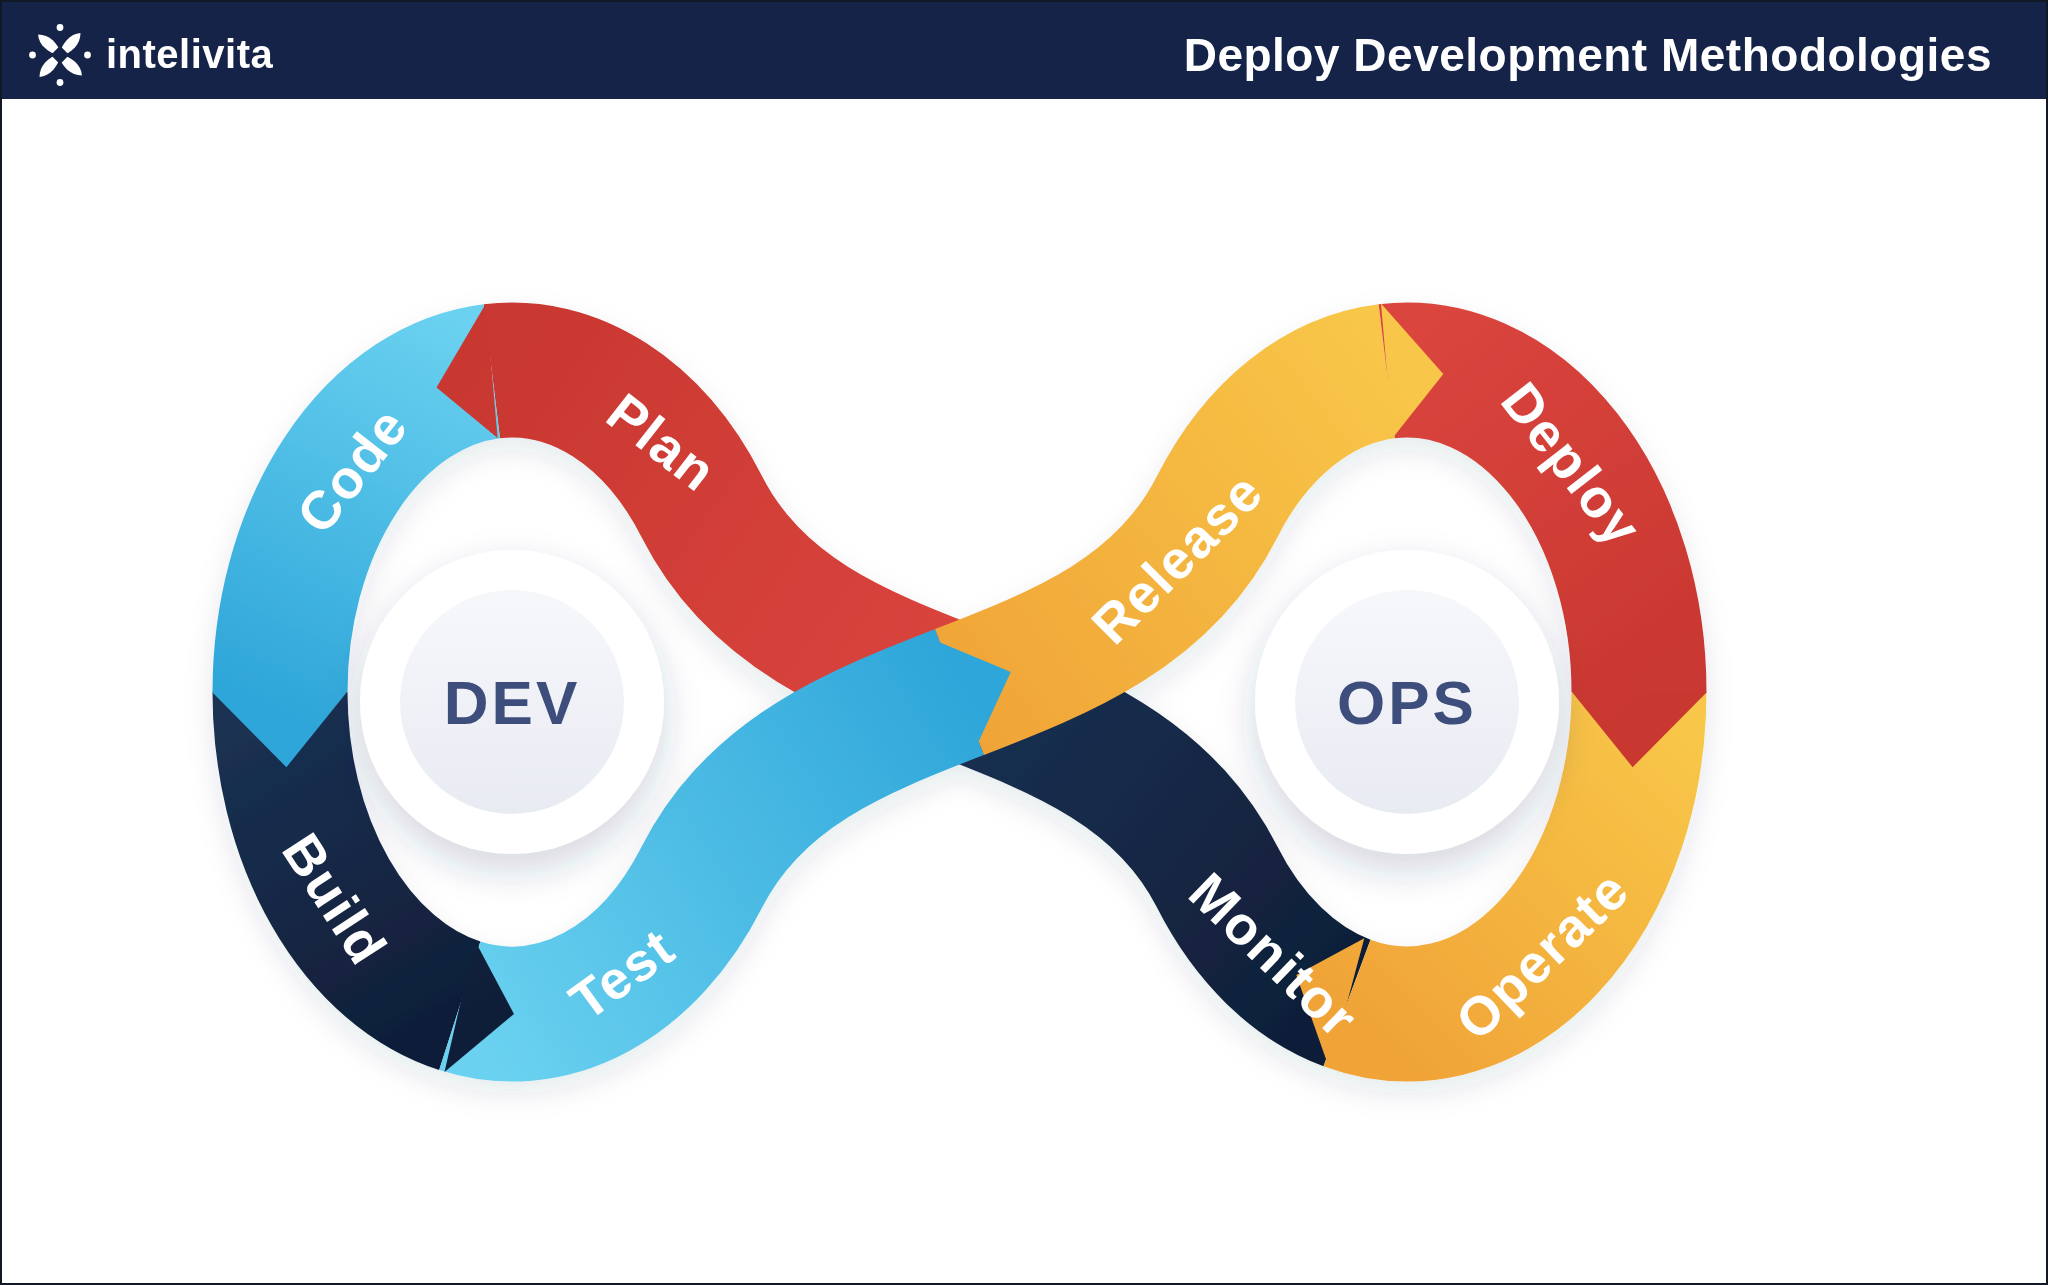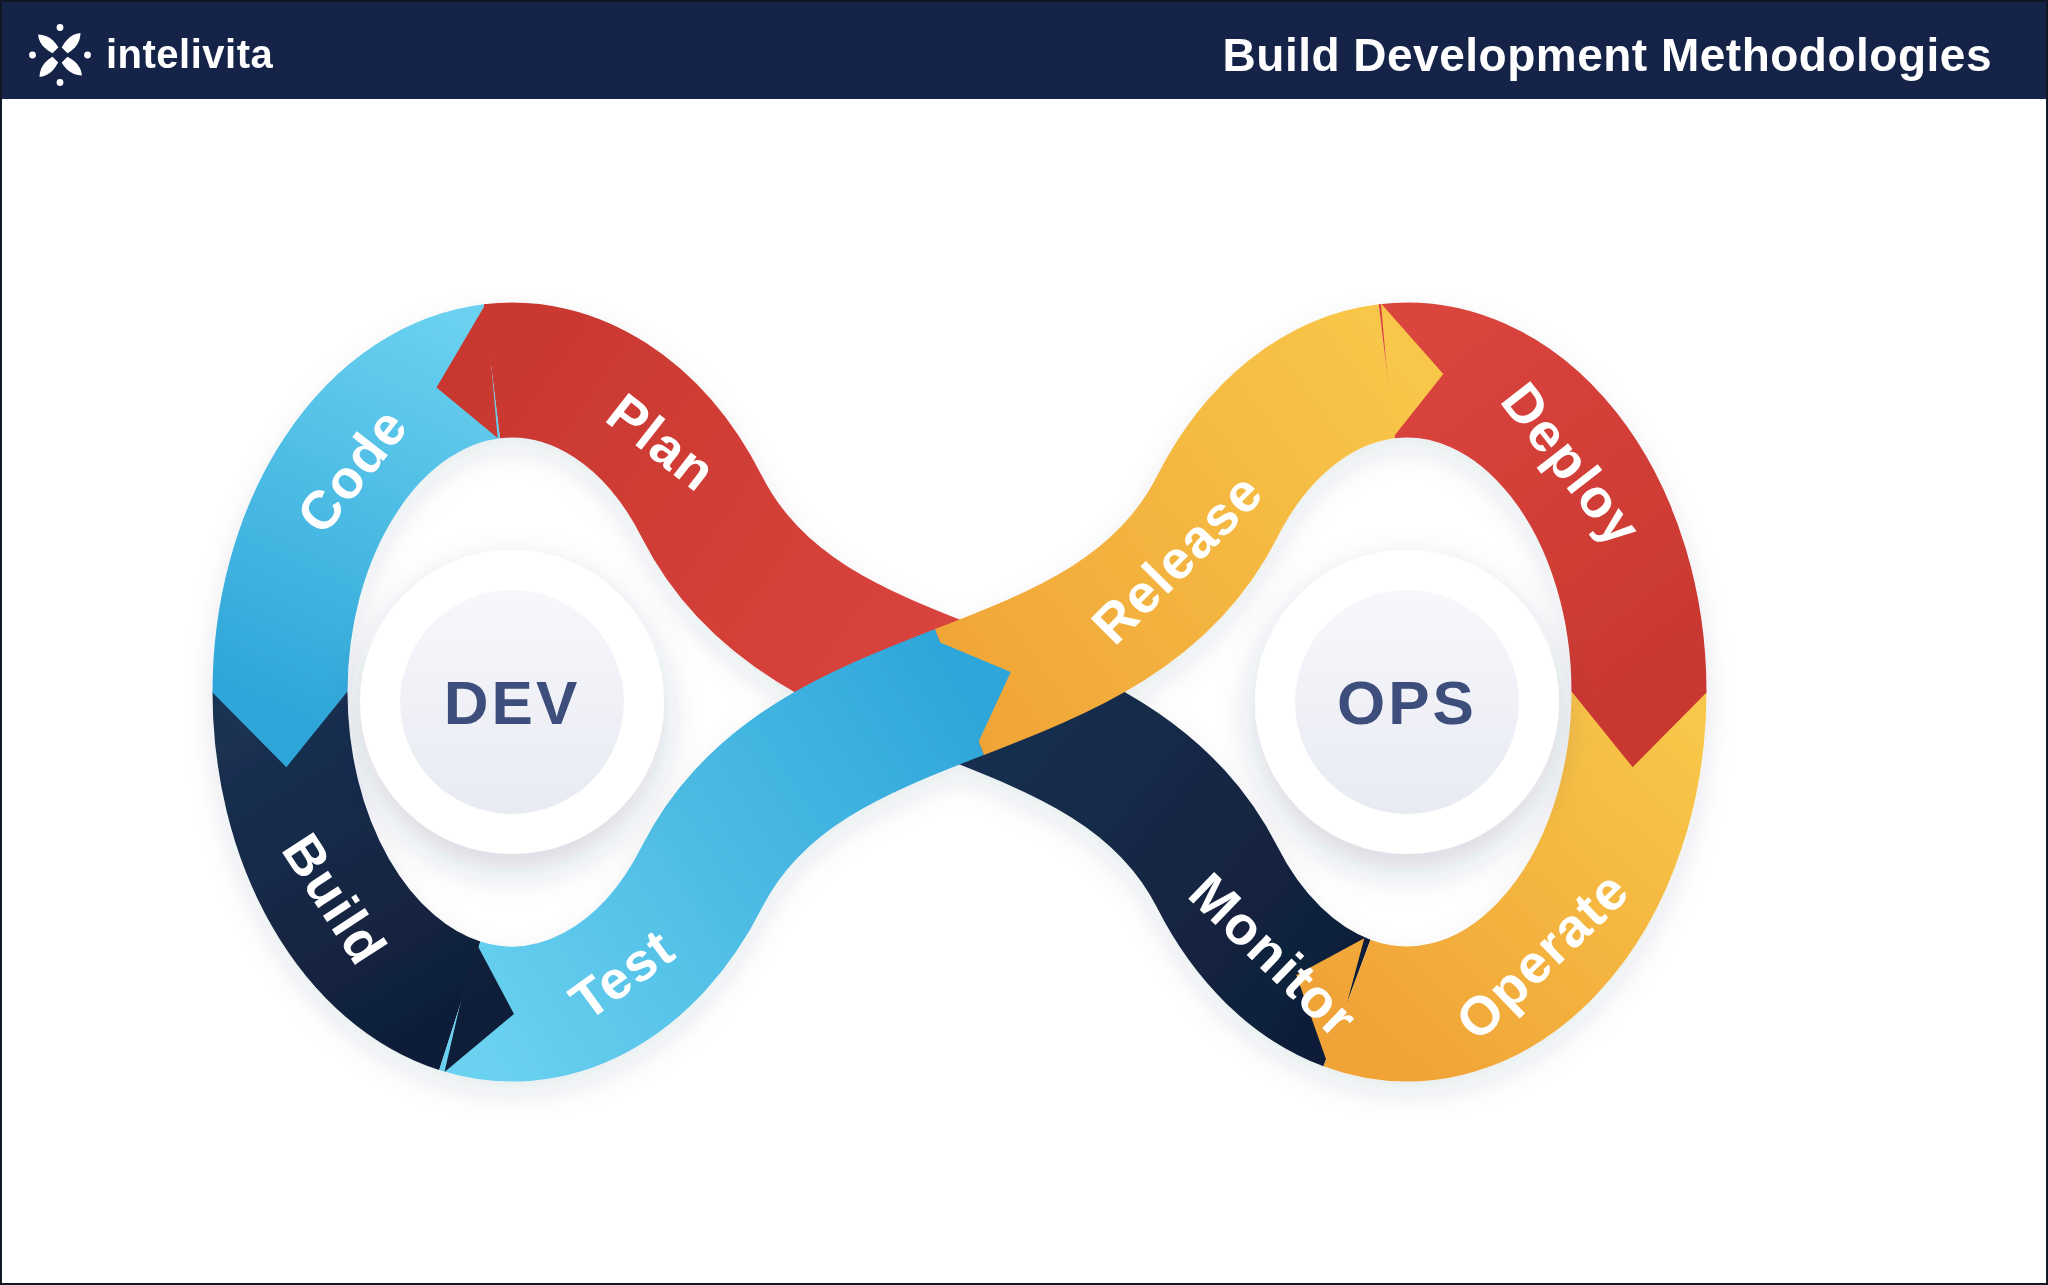--- a/index.html
+++ b/index.html
@@ -39,21 +39,21 @@
           </g>
           <circle cx="32" cy="4.5" r="3.4"></circle>
           <circle cx="59.5" cy="32" r="3.4"></circle>
           <circle cx="32" cy="59.5" r="3.4"></circle>
           <circle cx="4.5" cy="32" r="3.4"></circle>
         </g>
         <rect x="25.5" y="25.5" width="13" height="13" transform="rotate(45 32 32)" fill="#152348"></rect>
       </svg>
       <span class="brand-name">intelivita</span>
     </div>
-    <div class="title">Build Development Methodologies</div>
+    <div class="title">Deploy Development Methodologies</div>
   </div>
 
   <div class="stage">
   <svg viewBox="0 97 2044 1184">
     <defs>
       <linearGradient id="gradCode" gradientUnits="userSpaceOnUse" x1="480" y1="330" x2="300" y2="720">
         <stop offset="0" stop-color="#6AD1F0"></stop>
         <stop offset="1" stop-color="#2EA6D9"></stop>
       </linearGradient>
       <linearGradient id="gradTest" gradientUnits="userSpaceOnUse" x1="460" y1="1010" x2="970" y2="690">

